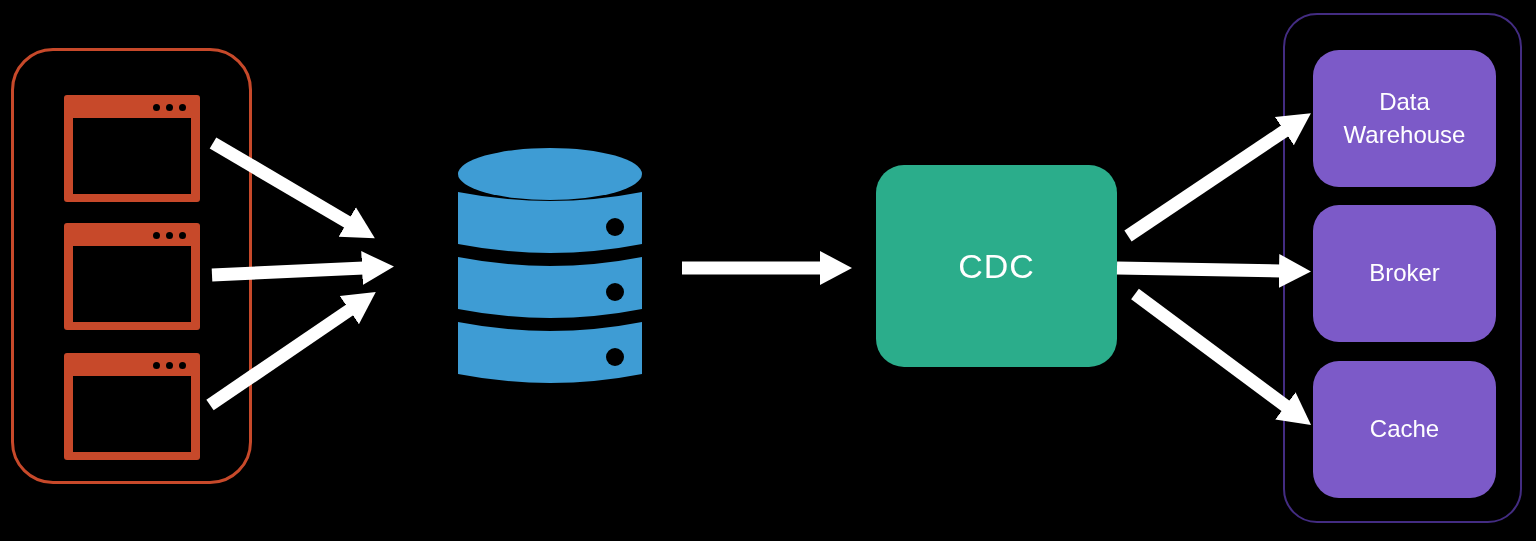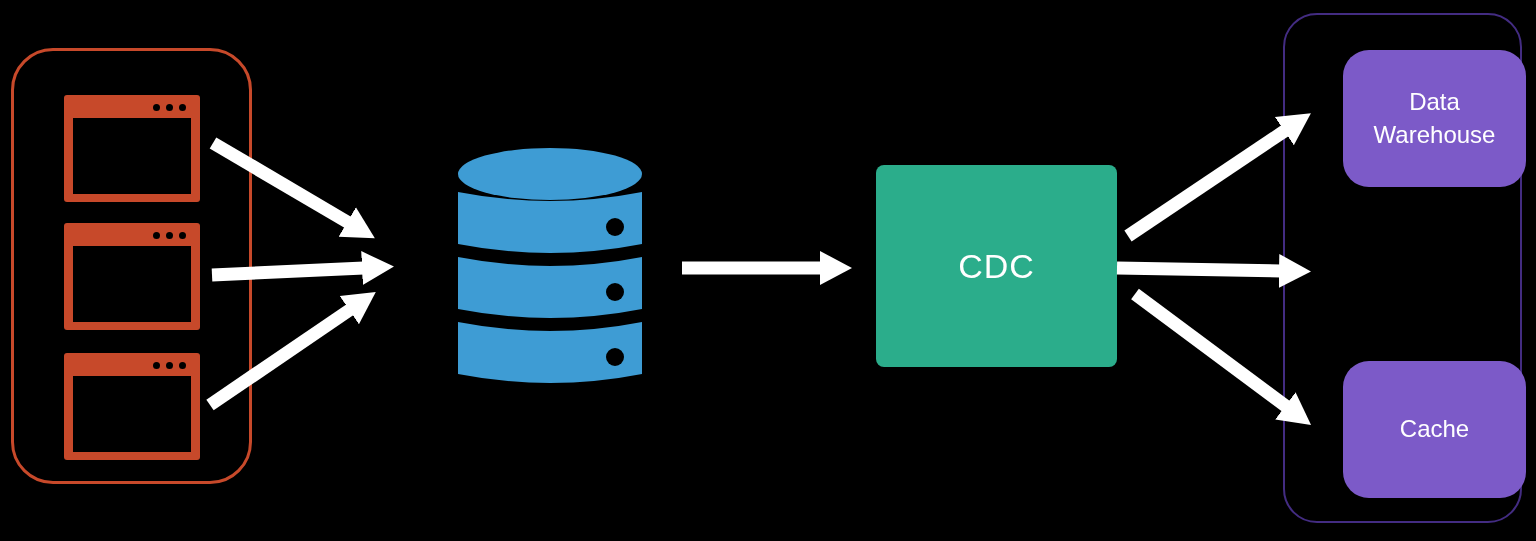--- a/index.html
+++ b/index.html
@@ -44,35 +44,35 @@
   }
 
   
   .database-icon{left:458px;top:148px;width:184px;height:245px;}
   .db-fill{fill:var(--db);}
   .db-dot{fill:var(--bg);}
 
   
   .cdc-box{
     left:876px;top:165px;width:241px;height:202px;
-    background:var(--cdc);border-radius:8px;
+    background:var(--cdc);border-radius:28px;
     display:flex;align-items:center;justify-content:center;
   }
   .cdc-label{font-size:34px;letter-spacing:1px;}
 
   
   .sinks-group{
     left:1283px;top:13px;width:239px;height:510px;
     border:2px solid var(--sink-border);border-radius:34px;
   }
   .sink-box{
     position:absolute;left:28px;width:183px;height:137px;
     background:var(--sink);border-radius:26px;
     display:flex;align-items:center;justify-content:center;text-align:center;
-    padding:0 18px;font-size:24px;line-height:1.35;margin-left:30px;
+    padding:0 18px;font-size:24px;line-height:1.35;
   }
   .sink-box.s1{top:35px;}
   .sink-box.s2{top:190px;}
   .sink-box.s3{top:346px;}
 
   
   .arrows{left:0;top:0;width:1536px;height:541px;pointer-events:none;}
   .arrow-line{stroke:var(--arrow);stroke-width:13;fill:none;}
   .arrow-head{fill:var(--arrow);}
 </style>
@@ -117,20 +117,23 @@
 </svg>
 
 <div class="abs cdc-box">
   <span class="cdc-label">CDC</span>
 </div>
 
 <div class="abs sinks-group">
   <div class="sink-box s1">
     <span>Data Warehouse</span>
   </div>
+  <div class="sink-box s2">
+    <span>Broker</span>
+  </div>
   <div class="sink-box s3">
     <span>Cache</span>
   </div>
 </div>
 
 <svg class="abs arrows" viewBox="0 0 1536 541" aria-hidden="true">
   <defs>
     <marker id="ah" markerUnits="userSpaceOnUse" markerWidth="34" markerHeight="38" refX="2" refY="19" orient="auto">
       <path class="arrow-head" d="M0,2 L32,19 L0,36 Z"></path>
     </marker>

